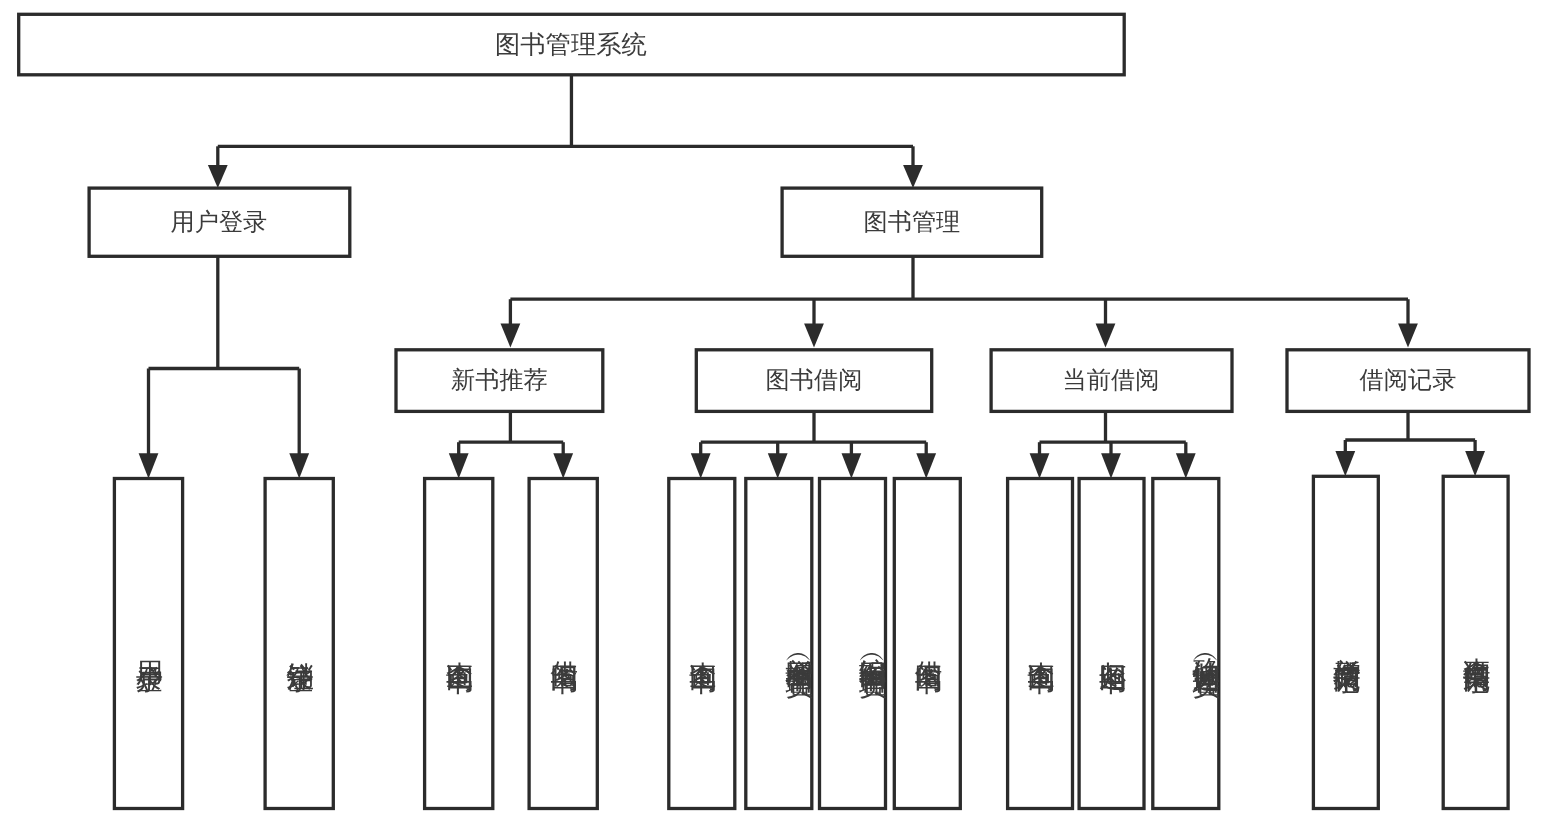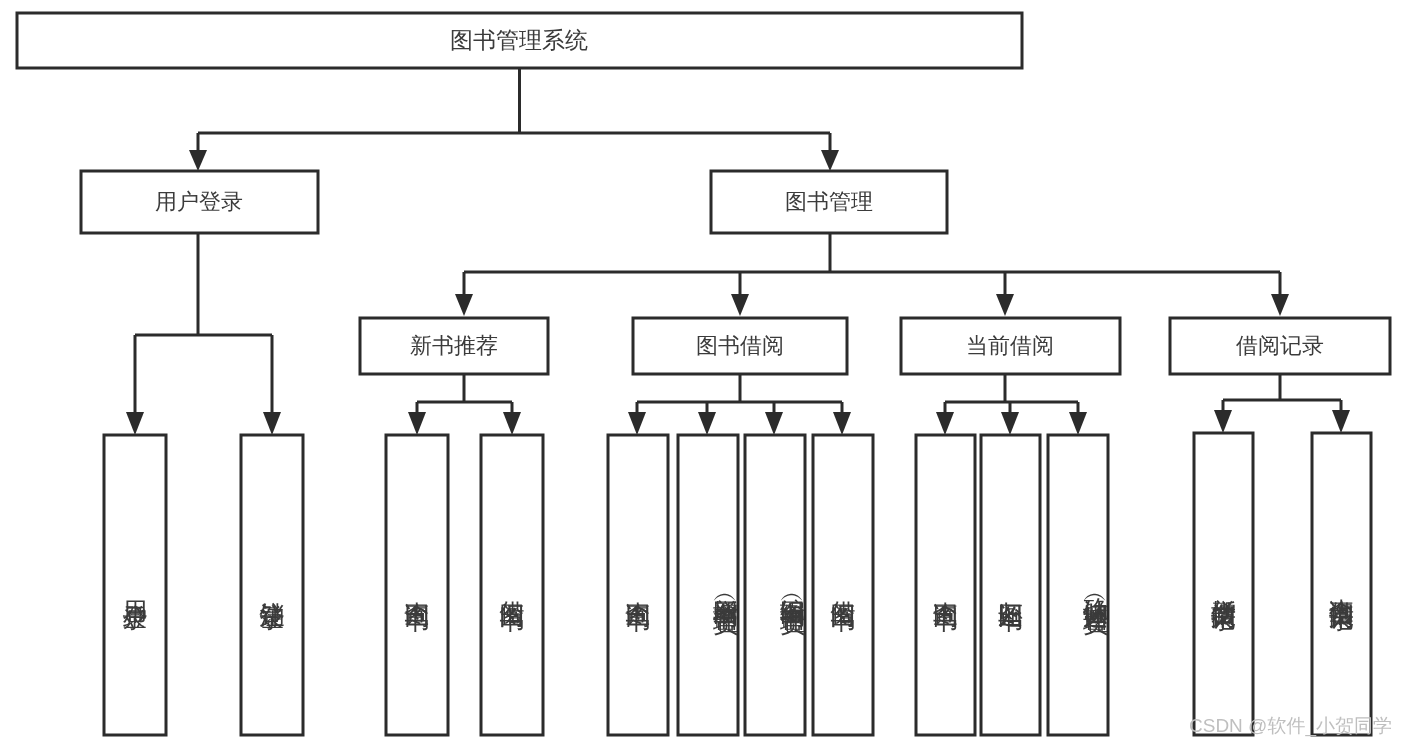--- a/index.html
+++ b/index.html
@@ -221,15 +221,14 @@
   <div class="vlabel" style="left:745px; top:441px; width:60px; height:292px;">编辑图书（管理员）</div>
   <div class="vlabel centered" style="left:813px; top:435px; width:60px; height:300px;">借阅图书</div>
 
   <div class="vlabel centered" style="left:916px; top:435px; width:59px; height:300px;">查询图书</div>
   <div class="vlabel centered" style="left:981px; top:435px; width:59px; height:300px;">归还图书</div>
   <div class="vlabel" style="left:1048px; top:441px; width:60px; height:292px;">确认归还（管理员）</div>
 
   <div class="vlabel centered" style="left:1194px; top:433px; width:59px; height:302px;">新增借阅记录</div>
   <div class="vlabel centered" style="left:1312px; top:433px; width:59px; height:302px;">查询借阅记录</div>
 
-  <div class="watermark">CSDN @软件_小贺同学</div>
 
 </div>
 
 </body></html>

